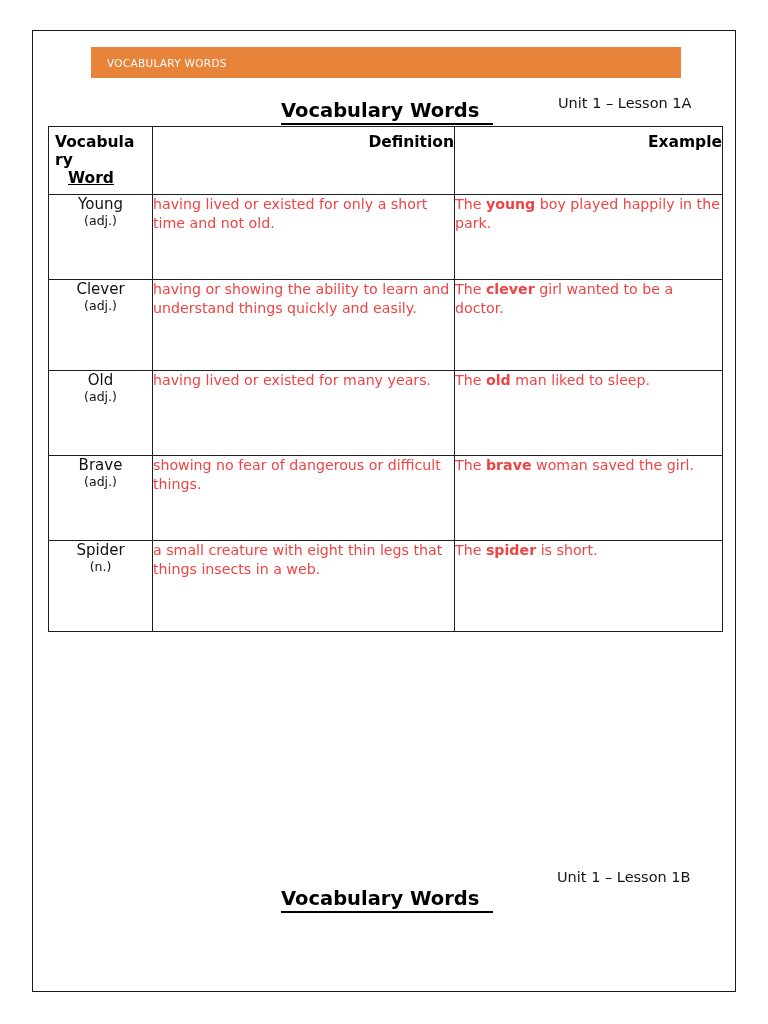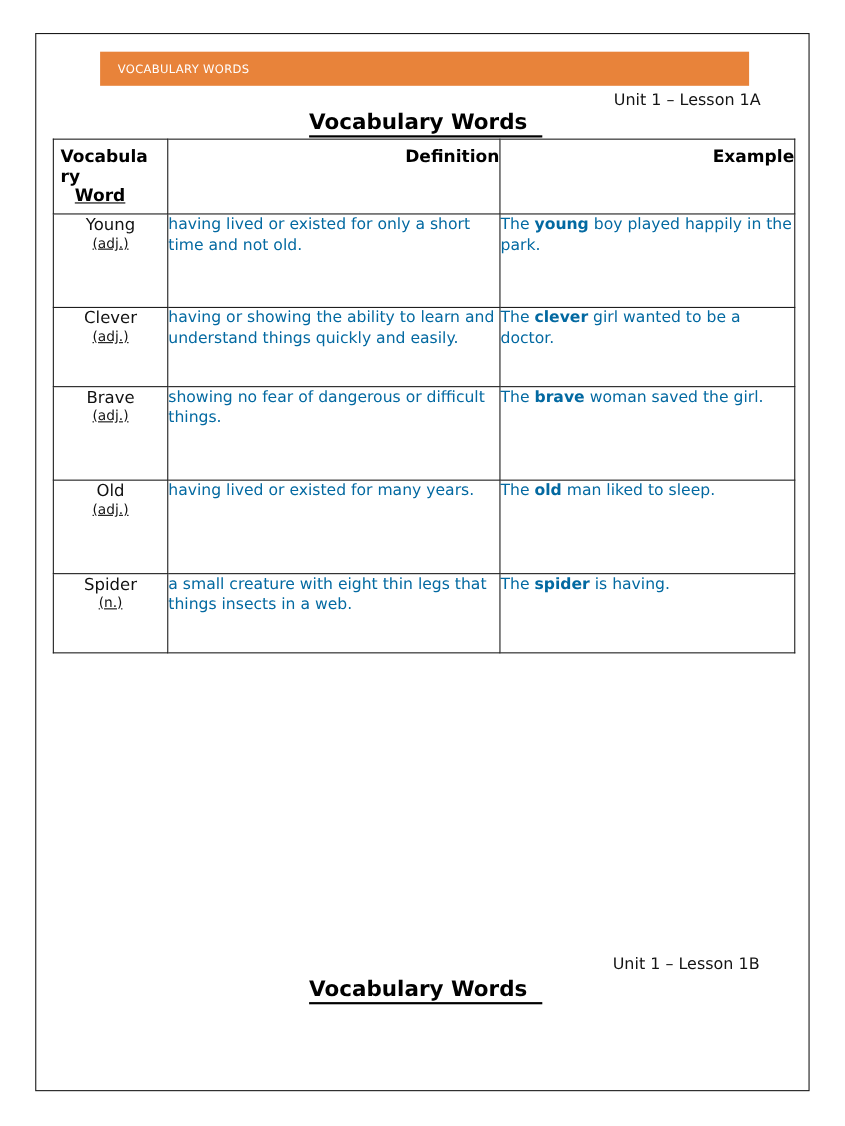--- a/index.html
+++ b/index.html
@@ -50,21 +50,21 @@
   }
 
   
   .unit-line {
     position: absolute;
     font-size: 14.5px;
     color: #141414;
     white-space: nowrap;
     font-family: "DejaVu Sans", sans-serif;
   }
-  .unit-1a { left: 525px; top: 52px; }
+  .unit-1a { left: 525px; top: 64px; }
   .unit-1b { left: 524px; top: 838px; }
 
   
   .doc-title {
     position: absolute;
     font-size: 19.5px;
     font-weight: bold;
     color: #000000;
     white-space: pre;
     border-bottom: 2px solid #000000;
@@ -115,45 +115,44 @@
     text-decoration: underline;
   }
   .hdr-center {
     text-align: right;
     padding-top: 7px;
     line-height: 1.15;
   }
 
   
   .vocab-table tbody tr { height: 85px; }
-  .vocab-table tbody tr.tall { height: 72px; }
+  .vocab-table tbody tr.tall { height: 91px; }
 
   .cell-word {
     text-align: center;
     vertical-align: middle;
     padding: 0 4px;
     line-height: 1.2;
   }
   .word-term {
     display: block;
     font-size: 15px;
     color: #111111;
   }
   .word-pos {
     display: block;
     font-size: 12.5px;
     color: #111111;
-    text-decoration: underline;
   }
 
   .cell-text {
     padding: 6px 7px 0 7px;
     font-size: 14.2px;
     line-height: 1.35;
-    color: #0369a1;
+    color: #ef4444;
     vertical-align: top;
   }
   .cell-text b { font-weight: bold; }
 </style>
 </head>
 <body>
 
 <div class="page">
 
   <div class="banner">
@@ -203,43 +202,43 @@
         <td class="cell-word">
           <span class="word-term">Clever</span>
           <span class="word-pos">(adj.)</span>
         </td>
         <td class="cell-text">having or showing the ability to learn and understand things quickly and easily.</td>
         <td class="cell-text"><span>The </span><b>clever</b><span> girl wanted to be a doctor.</span></td>
       </tr>
 
       <tr>
         <td class="cell-word">
+          <span class="word-term">Old</span>
+          <span class="word-pos">(adj.)</span>
+        </td>
+        <td class="cell-text">having lived or existed for many years.</td>
+        <td class="cell-text"><span>The </span><b>old</b><span> man liked to sleep.</span></td>
+      </tr>
+
+      <tr>
+        <td class="cell-word">
           <span class="word-term">Brave</span>
           <span class="word-pos">(adj.)</span>
         </td>
         <td class="cell-text">showing no fear of dangerous or difficult things.</td>
         <td class="cell-text"><span>The </span><b>brave</b><span> woman saved the girl.</span></td>
       </tr>
 
-      <tr>
-        <td class="cell-word">
-          <span class="word-term">Old</span>
-          <span class="word-pos">(adj.)</span>
-        </td>
-        <td class="cell-text">having lived or existed for many years.</td>
-        <td class="cell-text"><span>The </span><b>old</b><span> man liked to sleep.</span></td>
-      </tr>
-
       <tr class="tall">
         <td class="cell-word">
           <span class="word-term">Spider</span>
           <span class="word-pos">(n.)</span>
         </td>
         <td class="cell-text">a small creature with eight thin legs that things insects in a web.</td>
-        <td class="cell-text"><span>The </span><b>spider</b><span> is having.</span></td>
+        <td class="cell-text"><span>The </span><b>spider</b><span> is short.</span></td>
       </tr>
 
     </tbody>
   </table>
 
   <div class="unit-line unit-1b">Unit 1 – Lesson 1B</div>
 
   <div class="doc-title title-bottom">Vocabulary Words  </div>
 
 </div>

